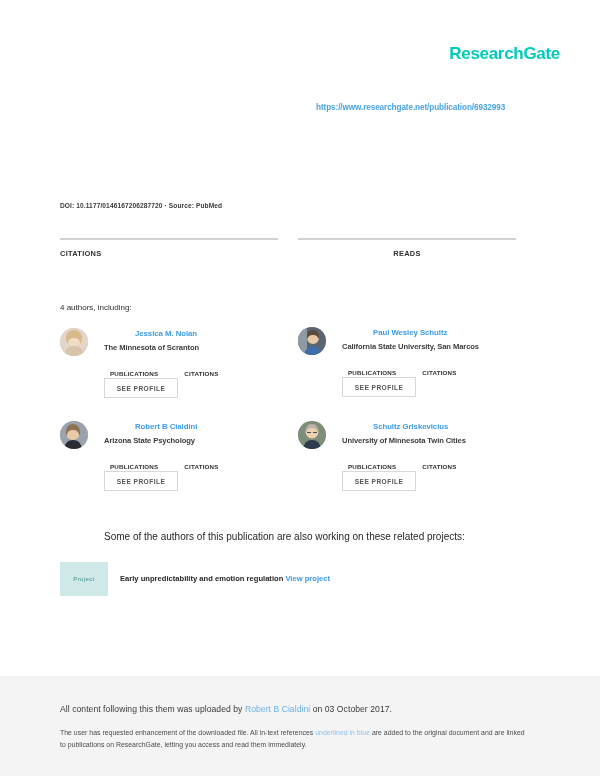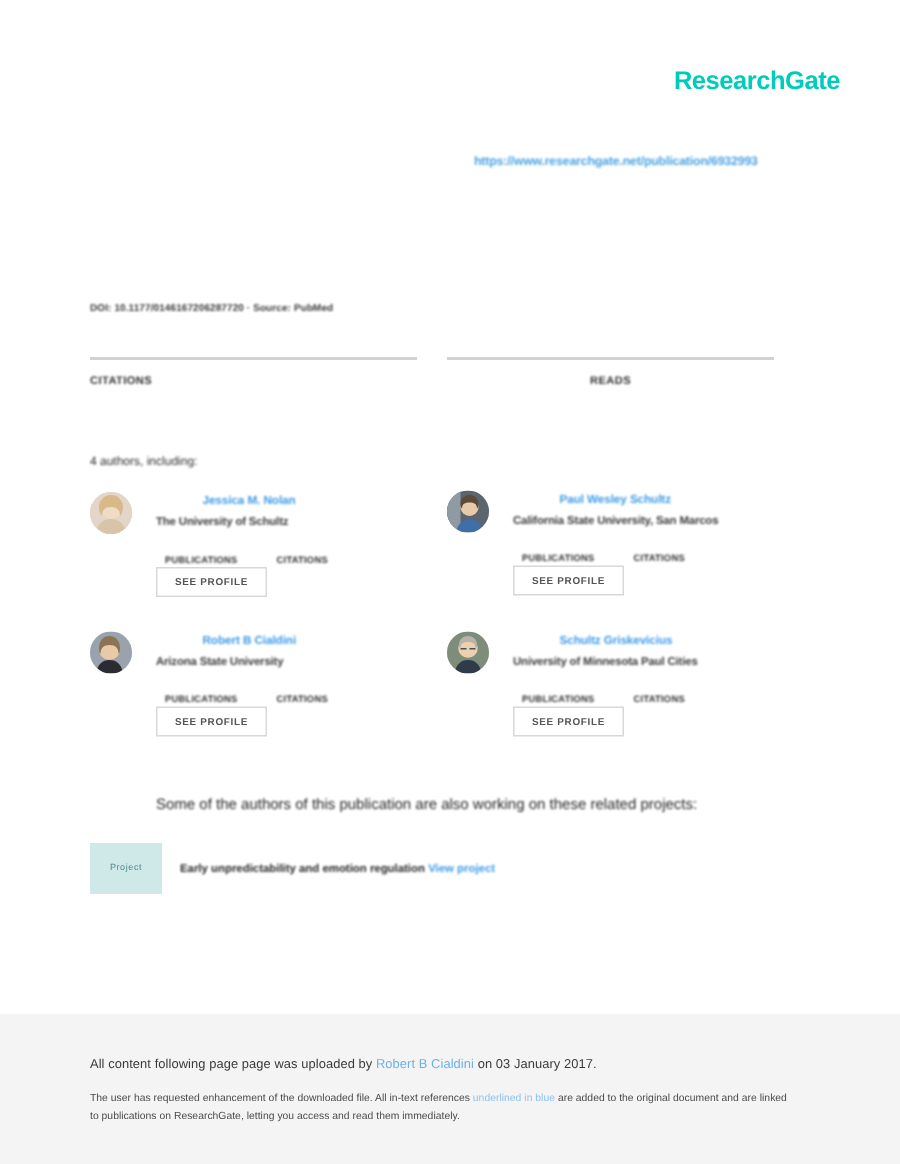--- a/index.html
+++ b/index.html
@@ -287,21 +287,21 @@
     <div class="author a0">
       <div class="avatar">
         <svg class="ph" viewBox="0 0 28 28">
           <rect width="28" height="28" fill="#e3d6c8"></rect>
           <circle cx="14" cy="11" r="7" fill="#f0dcc4"></circle>
           <path d="M4 28c0-6 4.5-10 10-10s10 4 10 10z" fill="#d8c4a8"></path>
           <path d="M6 10c0-5 4-8 8-8s8 3 8 8c0 3-1 5-2 6 0-4-2-6-6-6s-6 2-6 6c-1-1-2-3-2-6z" fill="#d7b98a"></path>
         </svg>
       </div>
       <div class="author-name">Jessica M. Nolan</div>
-      <div class="author-affil">The University of Schultz</div>
+      <div class="author-affil">The Minnesota of Scranton</div>
       <div class="author-stats">
         <div class="astat">
           <div class="astat-value"></div>
           <div class="astat-label">PUBLICATIONS</div>
         </div>
         <div class="astat">
           <div class="astat-value"></div>
           <div class="astat-label">CITATIONS</div>
         </div>
       </div>
@@ -336,21 +336,21 @@
     <div class="author a2">
       <div class="avatar">
         <svg class="ph" viewBox="0 0 28 28">
           <rect width="28" height="28" fill="#9aa3ad"></rect>
           <circle cx="13" cy="12" r="7" fill="#e8c9a8"></circle>
           <path d="M4 28c1-6 4-9 9-9s8 3 9 9z" fill="#2b2b33"></path>
           <path d="M6 11c0-5 3-8 7-8s7 3 7 8c0 2 0 3-1 4 0-4-2-6-6-6s-6 2-6 6c-1-1-1-2-1-4z" fill="#8c7354"></path>
         </svg>
       </div>
       <div class="author-name">Robert B Cialdini</div>
-      <div class="author-affil">Arizona State University</div>
+      <div class="author-affil">Arizona State Psychology</div>
       <div class="author-stats">
         <div class="astat">
           <div class="astat-value"></div>
           <div class="astat-label">PUBLICATIONS</div>
         </div>
         <div class="astat">
           <div class="astat-value"></div>
           <div class="astat-label">CITATIONS</div>
         </div>
       </div>
@@ -361,21 +361,21 @@
       <div class="avatar">
         <svg class="ph" viewBox="0 0 28 28">
           <rect width="28" height="28" fill="#7e8d7a"></rect>
           <circle cx="14" cy="11" r="6.5" fill="#edd0b0"></circle>
           <path d="M5 28c1-6 4-9 9-9s8 3 9 9z" fill="#2f3b4a"></path>
           <path d="M8 9c0-4 3-6 6-6s6 2 6 6c0 1 0 2-1 2 0-3-2-4-5-4s-5 1-5 4c-1 0-1-1-1-2z" fill="#b9b2a8"></path>
           <path d="M9 11h4v1H9zM15 11h4v1h-4z" fill="#44505c"></path>
         </svg>
       </div>
       <div class="author-name">Schultz Griskevicius</div>
-      <div class="author-affil">University of Minnesota Paul Cities</div>
+      <div class="author-affil">University of Minnesota Twin Cities</div>
       <div class="author-stats">
         <div class="astat">
           <div class="astat-value"></div>
           <div class="astat-label">PUBLICATIONS</div>
         </div>
         <div class="astat">
           <div class="astat-value"></div>
           <div class="astat-label">CITATIONS</div>
         </div>
       </div>
@@ -390,20 +390,20 @@
       <div class="project-text">
         <span>Early unpredictability and emotion regulation</span>
         <span class="view-link">View project</span>
       </div>
     </div>
 
   </div>
 
   <div class="footer">
     <div class="footer-upload">
-      <span>All content following page page was uploaded by </span><span class="uploader">Robert B Cialdini</span><span> on 03 January 2017.</span>
+      <span>All content following this them was uploaded by </span><span class="uploader">Robert B Cialdini</span><span> on 03 October 2017.</span>
     </div>
     <div class="footer-note">
       <span>The user has requested enhancement of the downloaded file. All in-text references </span><span class="blue-link">underlined in blue</span><span> are added to the original document and are linked to publications on ResearchGate, letting you access and read them immediately.</span>
     </div>
   </div>
 
 </div>
 
 </body></html>

